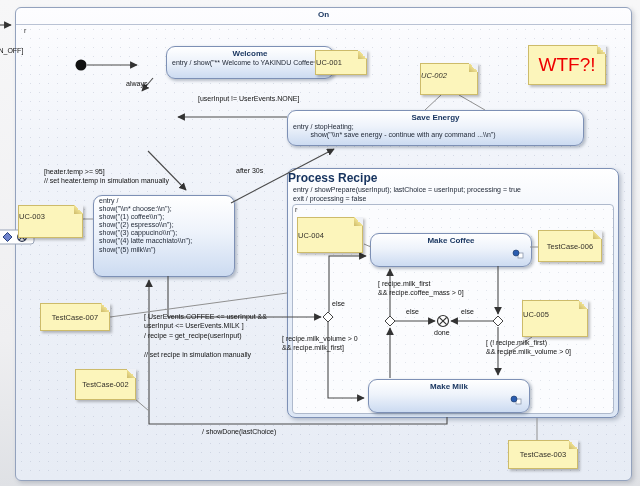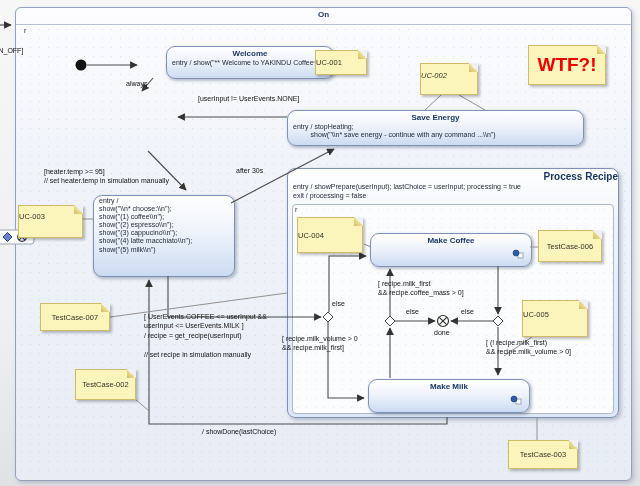--- a/index.html
+++ b/index.html
@@ -49,21 +49,21 @@
 
   
   .note{
     position:absolute;background:#fcf5bb;border:1px solid #cdbb6a;
     box-shadow:1.5px 1.5px 2.5px rgba(0,0,0,0.25);
     font-size:7.5px;color:#33302a;display:flex;align-items:center;box-sizing:border-box;
   }
   .note:after{content:'';position:absolute;top:-1px;right:-1px;width:9px;height:9px;
     background:linear-gradient(225deg,#eff1f6 0%,#eff1f6 50%,#efe090 50%,#cdbb6a 100%);}
   .note.centered{justify-content:center;padding-left:0;}
-  .wtf-note{font-size:19px;font-weight:bold;justify-content:center;padding-left:0;}
+  .wtf-note{font-size:19px;font-weight:normal;justify-content:center;padding-left:0;}
 
   
   .tlabel{position:absolute;font-size:7px;color:#111;white-space:pre;line-height:9.4px;}
 
   svg.overlay{position:absolute;left:0;top:0;z-index:5;}
   .labels{position:absolute;left:0;top:0;width:640px;height:486px;z-index:6;pointer-events:none;}
   .notes-layer .note{z-index:7;}
   .submachine-icon{position:absolute;right:7px;bottom:3px;}
 </style>
 </head>
@@ -71,21 +71,21 @@
 
 <div id="canvas">
 
   <div class="on-state">
     <div class="on-title">On</div>
     <div class="on-region"></div>
     <div class="region-r" style="left:8px;top:19px;">r</div>
   </div>
 
   <div class="composite" style="left:287px;top:168px;width:330px;height:248px;">
-    <div class="stitle" style="font-size:10px;font-weight:bold;color:#16335e;text-align:right;padding-top:2px;">Process Recipe</div>
+    <div class="stitle" style="font-size:12px;font-weight:bold;color:#16335e;text-align:left;padding-top:2px;">Process Recipe</div>
     <div class="sbody" style="font-size:7px;color:#222a38;padding:1px 5px 0 5px;white-space:pre;line-height:8.6px;">entry / showPrepare(userInput); lastChoice = userInput; processing = true
 exit / processing = false</div>
     <div class="inner-region"></div>
     <div class="region-r" style="left:7px;top:37px;">r</div>
   </div>
 
   <div class="state" style="left:143px;top:46px;width:166px;height:31px;margin-left:23px;">
     <div class="stitle">Welcome</div>
     <div class="sbody">entry / show("** Welcome to YAKINDU Coffee Maker **\\n")</div>
   </div>

